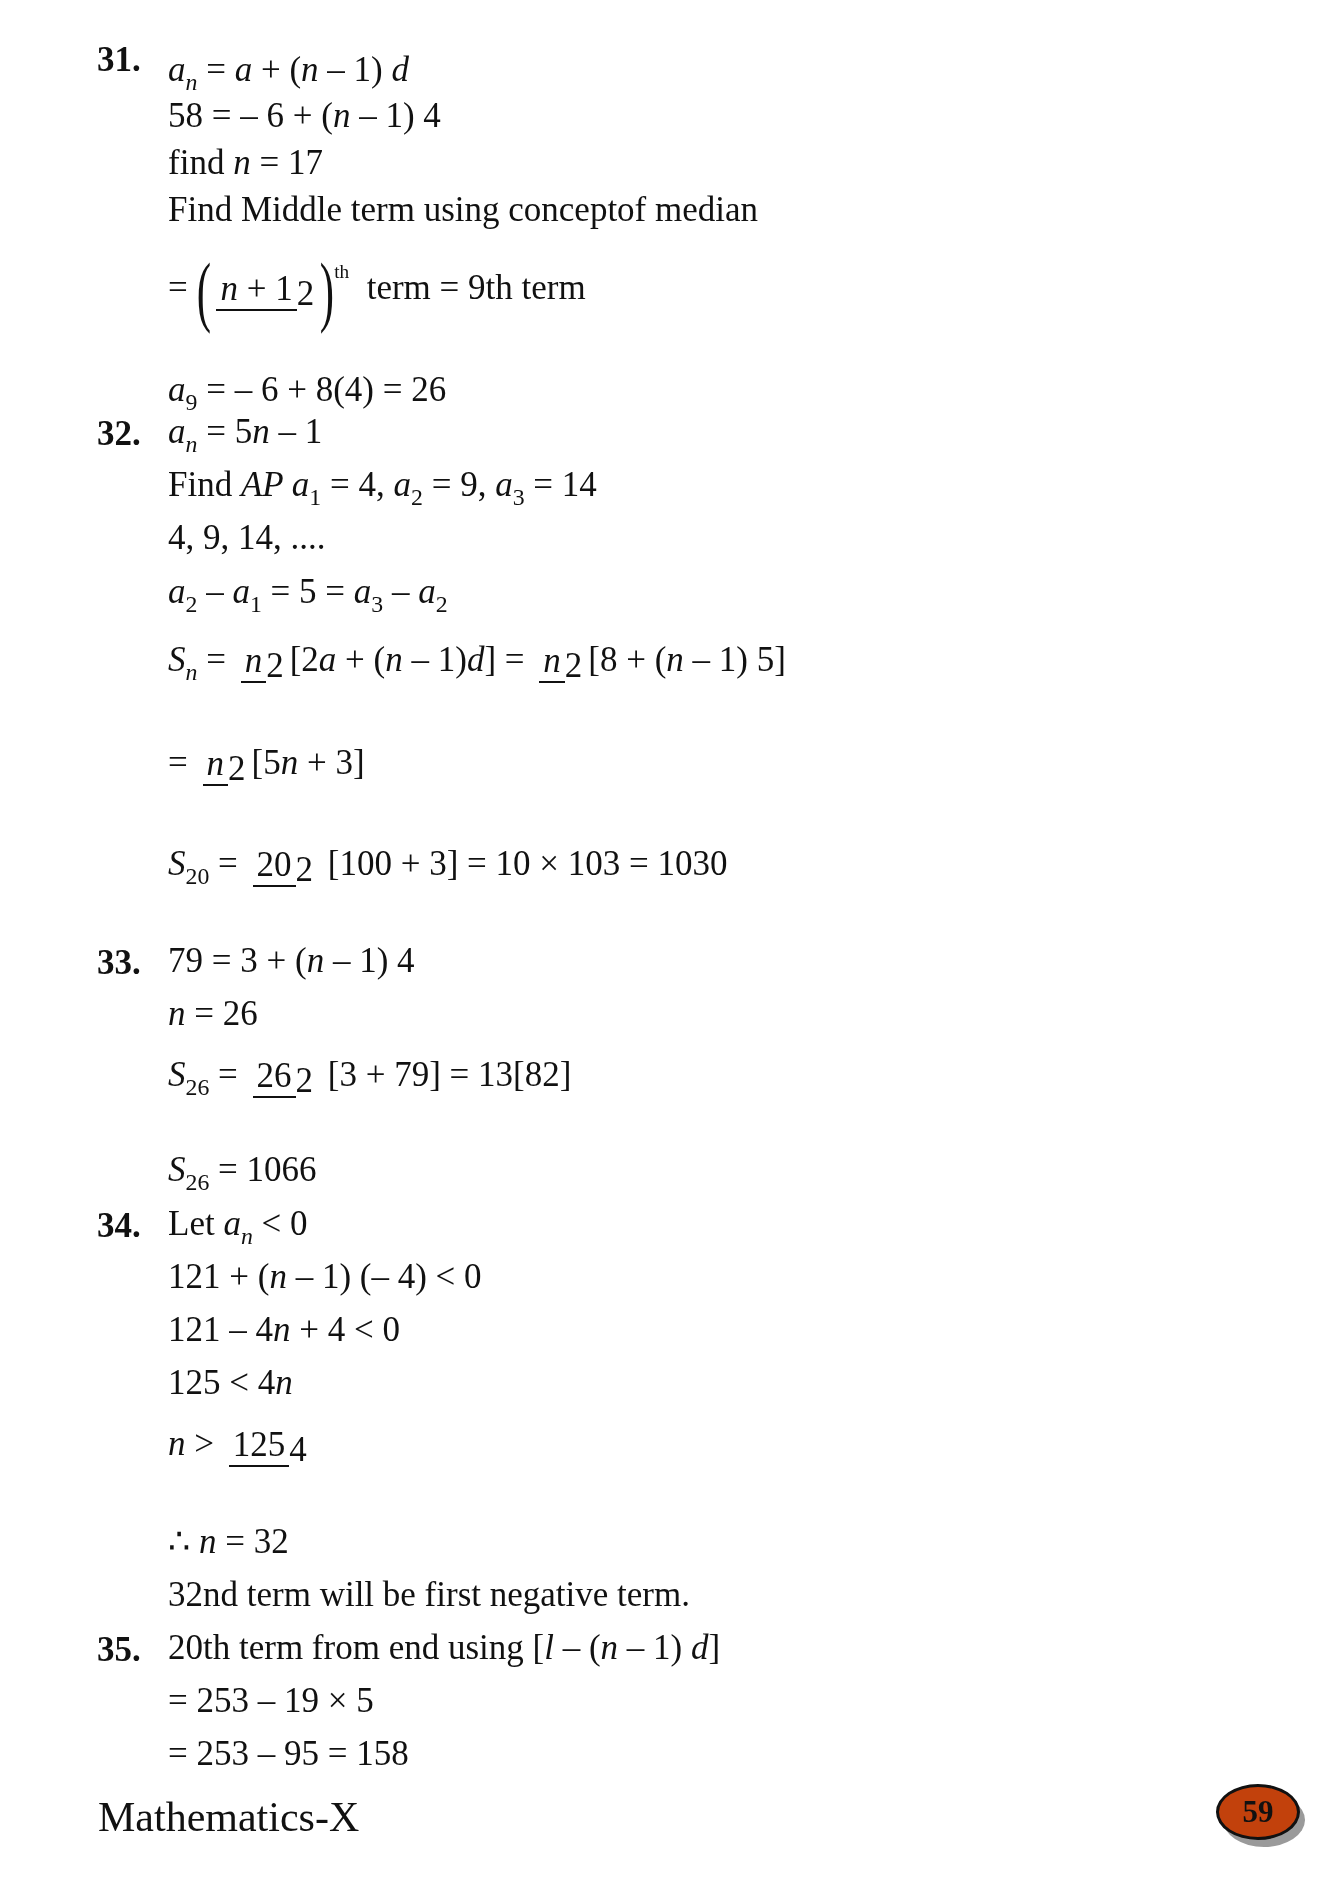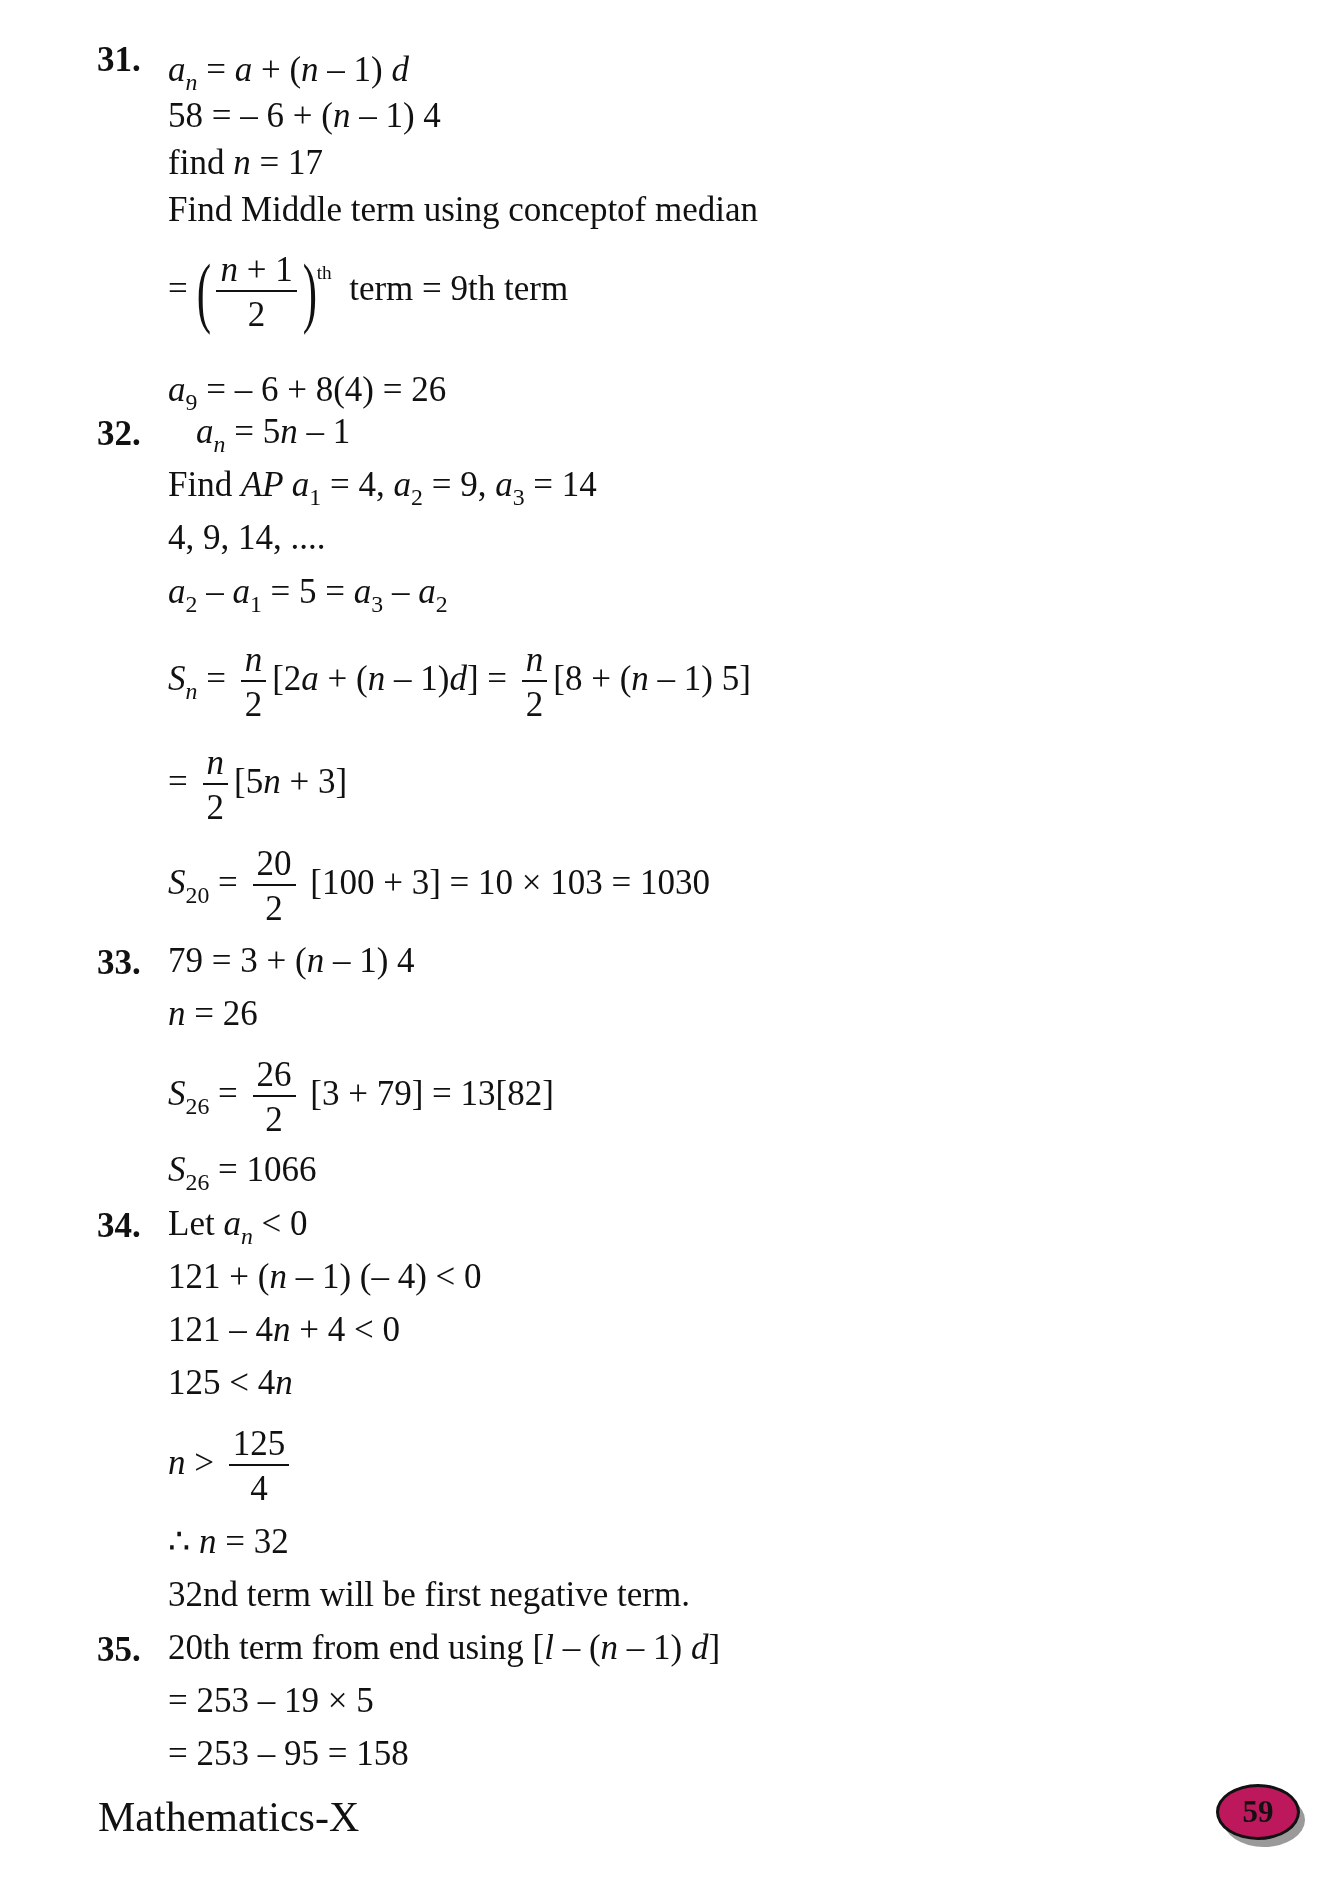--- a/index.html
+++ b/index.html
@@ -7,28 +7,28 @@
     width: 1339px; height: 1891px; position: relative; overflow: hidden;
     font-family: "Liberation Serif", "DejaVu Serif", serif;
     color: #111111;
     font-size: 35px;
   }
   .line { position: absolute; white-space: nowrap; line-height: 1; }
   .qnum { position: absolute; font-weight: bold; font-size: 35px; left: 97px; }
   i { font-style: italic; }
   sub { font-size: 0.68em; vertical-align: -0.38em; line-height: 0; }
   sup { font-size: 0.55em; vertical-align: 1.1em; line-height: 0; }
-  .frac { display: inline-flex; flex-direction: column; align-items: center; vertical-align: middle; margin: 0 6px; }
+  .frac { display: inline-flex; flex-direction: row; align-items: center; vertical-align: middle; margin: 0 6px; }
   .frac .num { padding: 0 4px 3px 4px; border-bottom: 2px solid #111; line-height: 1; }
   .frac .den { padding-top: 5px; line-height: 1; }
   .paren { display: inline-block; font-size: 78px; font-weight: 200; transform: scaleX(0.55); vertical-align: middle; line-height: 1; margin: 0 -6px; }
   .footer-title { position: absolute; left: 98px; top: 1793px; font-weight: normal; font-size: 42px; }
   .page-badge {
     position: absolute; left: 1216px; top: 1784px; width: 78px; height: 50px;
-    border: 3px solid #111; border-radius: 50%; background: #be185d;
+    border: 3px solid #111; border-radius: 50%; background: #c2410c;
     display: flex; align-items: center; justify-content: center;
     font-weight: bold; font-size: 31px;
     box-shadow: 6px 8px 0 -1px #9a9a9a;
   }
 </style>
 </head>
 <body>
 
 <div>
   <span class="qnum" style="top:40px;">31.</span>
@@ -40,21 +40,21 @@
     = <span class="paren">(</span><span class="frac">
         <span class="num"><i>n</i> + 1</span>
         <span class="den">2</span>
       </span><span class="paren">)</span><sup>th</sup>&nbsp;&nbsp;<span>term = 9th term</span>
   </div>
   <div class="line" style="left:168px; top:360px;margin-top:12px;"><i>a</i><sub>9</sub> = – 6 + 8(4) = 26</div>
 </div>
 
 <div>
   <span class="qnum" style="top:414px;text-align:right;">32.</span>
-  <div class="line" style="left:168px; top:414px;margin-left:28px;"><i>a</i><sub><i>n</i></sub> = 5<i>n</i> – 1</div>
+  <div class="line" style="left:168px; top:414px;"><i>a</i><sub><i>n</i></sub> = 5<i>n</i> – 1</div>
   <div class="line" style="left:168px; top:467px;"><span>Find </span><i>AP a</i><sub>1</sub> = 4, <i>a</i><sub>2</sub> = 9, <i>a</i><sub>3</sub> = 14</div>
   <div class="line" style="left:168px; top:520px;">4, 9, 14, ....</div>
   <div class="line" style="left:168px; top:574px;"><i>a</i><sub>2</sub> – <i>a</i><sub>1</sub> = 5 = <i>a</i><sub>3</sub> – <i>a</i><sub>2</sub></div>
   <div class="line" style="left:168px; top:642px;">
     <i>S</i><sub><i>n</i></sub> = <span class="frac">
         <span class="num"><i>n</i></span>
         <span class="den">2</span>
       </span>[2<i>a</i> + (<i>n</i> – 1)<i>d</i>] = <span class="frac">
         <span class="num"><i>n</i></span>
         <span class="den">2</span>

